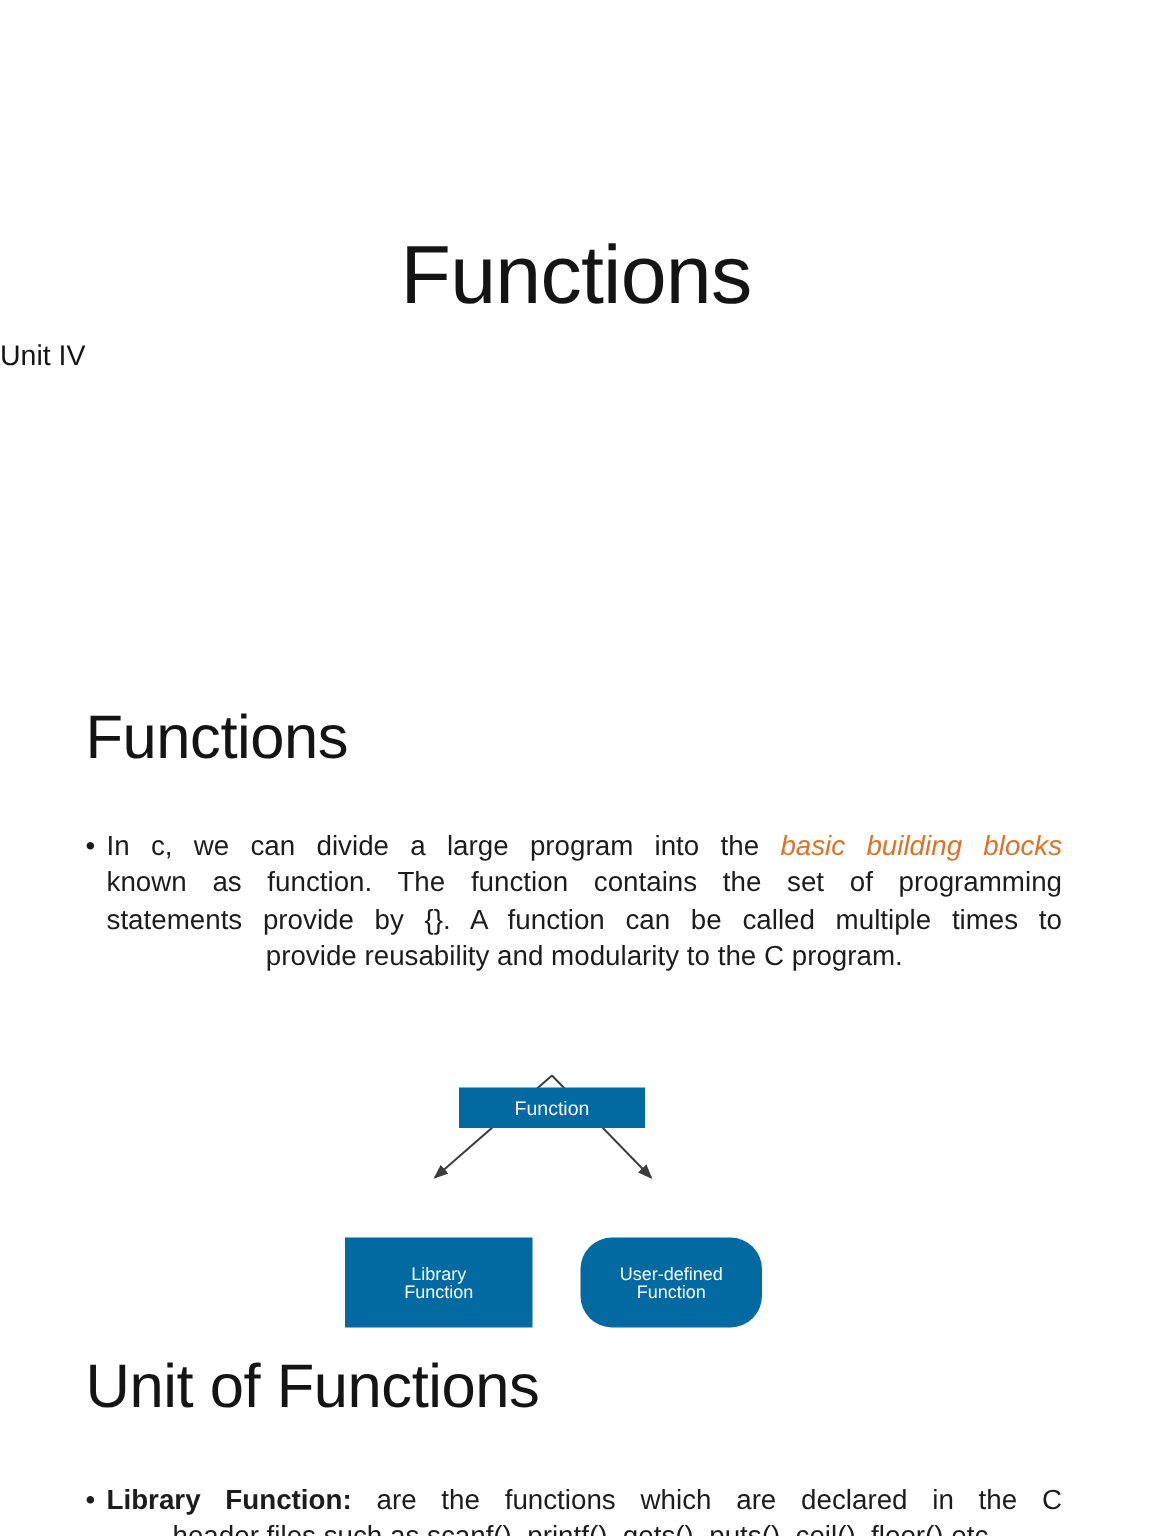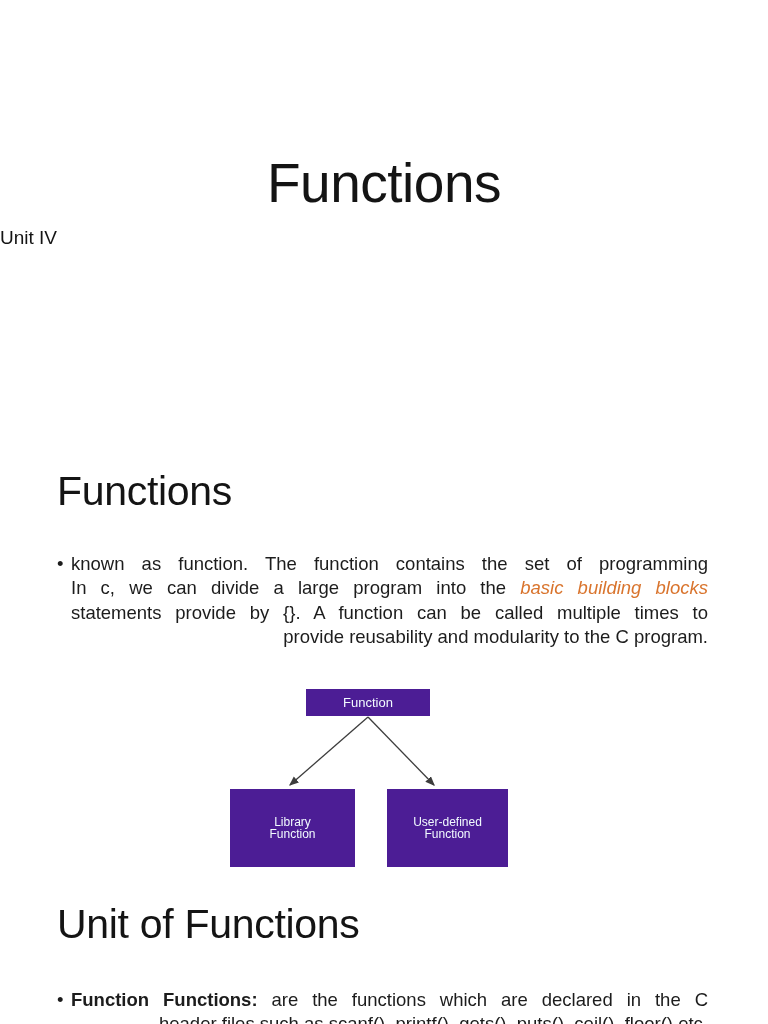--- a/index.html
+++ b/index.html
@@ -52,60 +52,61 @@
     width: 14px;
     font-size: 18.5px; line-height: 24.3px;
   }
   .jline {
     padding-left: 14px;
     text-align: justify;
     text-align-last: justify;
   }
   .jline-last {
     padding-left: 14px;
-    text-align: right;
+    text-align: center;
   }
   .highlight-italic { font-style: italic; color: #d9742d; }
   .lead-bold { font-weight: 700; }
 
   
   #diagram { left: 230px; top: 687px; width: 280px; height: 164px; }
   #diagram svg { position: absolute; left: 0; top: 0; }
   .diagram-box {
     position: absolute;
-    background: #4c1d95;
+    background: #0369a1;
     color: #f2fbff;
     display: flex; align-items: center; justify-content: center;
     text-align: right;
+    margin-top: 36px;
   }
   #diagram-root-box {
     left: 76px; top: 2px; width: 124px; height: 27px;
     font-size: 13px;
   }
   .diagram-child-box {
-    top: 102px; width: 125px; height: 78px;
+    top: 102px; width: 125px; height: 60px;
     flex-direction: column; row-gap: 0;
     font-size: 12px; line-height: 1;
   }
   #diagram-left-box  { left: 0; }
-  #diagram-right-box { left: 157px; width: 121px; }
+  #diagram-right-box { left: 157px; width: 121px; border-radius: 21px; }
 </style>
 </head>
 <body>
 
 <div class="abs deck-title">Functions</div>
 
 <div class="abs deck-subtitle">Unit IV</div>
 
 <div class="abs section-heading" id="sec1-heading">Functions</div>
 
 <div class="abs bullet-para" id="para1">
   <span class="bullet-glyph">•</span>
+  <div class="jline"><span>In c, we can divide a large program into the </span><span class="highlight-italic">basic building blocks</span></div>
   <div class="jline">known as function. The function contains the set of programming</div>
-  <div class="jline"><span>In c, we can divide a large program into the </span><span class="highlight-italic">basic building blocks</span></div>
   <div class="jline">statements provide by {}. A function can be called multiple times to</div>
   <div class="jline-last">provide reusability and modularity to the C program.</div>
 </div>
 
 <div class="abs" id="diagram">
   <svg width="280" height="164" viewBox="0 0 280 164" aria-hidden="true">
     <defs>
       <marker id="arw" markerWidth="9" markerHeight="8" refX="6.5" refY="3" orient="auto">
         <path d="M0,0 L7.5,3 L0,6 Z" fill="#3d3d3d"></path>
       </marker>
@@ -123,15 +124,15 @@
   <div class="diagram-box diagram-child-box" id="diagram-right-box">
     <span>User-defined</span>
     <span>Function</span>
   </div>
 </div>
 
 <div class="abs section-heading" id="sec2-heading">Unit of Functions</div>
 
 <div class="abs bullet-para" id="para2">
   <span class="bullet-glyph">•</span>
-  <div class="jline"><span class="lead-bold">Function Functions:</span><span> are the functions which are declared in the C</span></div>
+  <div class="jline"><span class="lead-bold">Library Function:</span><span> are the functions which are declared in the C</span></div>
   <div class="jline-last">header files such as scanf(), printf(), gets(), puts(), ceil(), floor() etc.</div>
 </div>
 
 </body></html>

